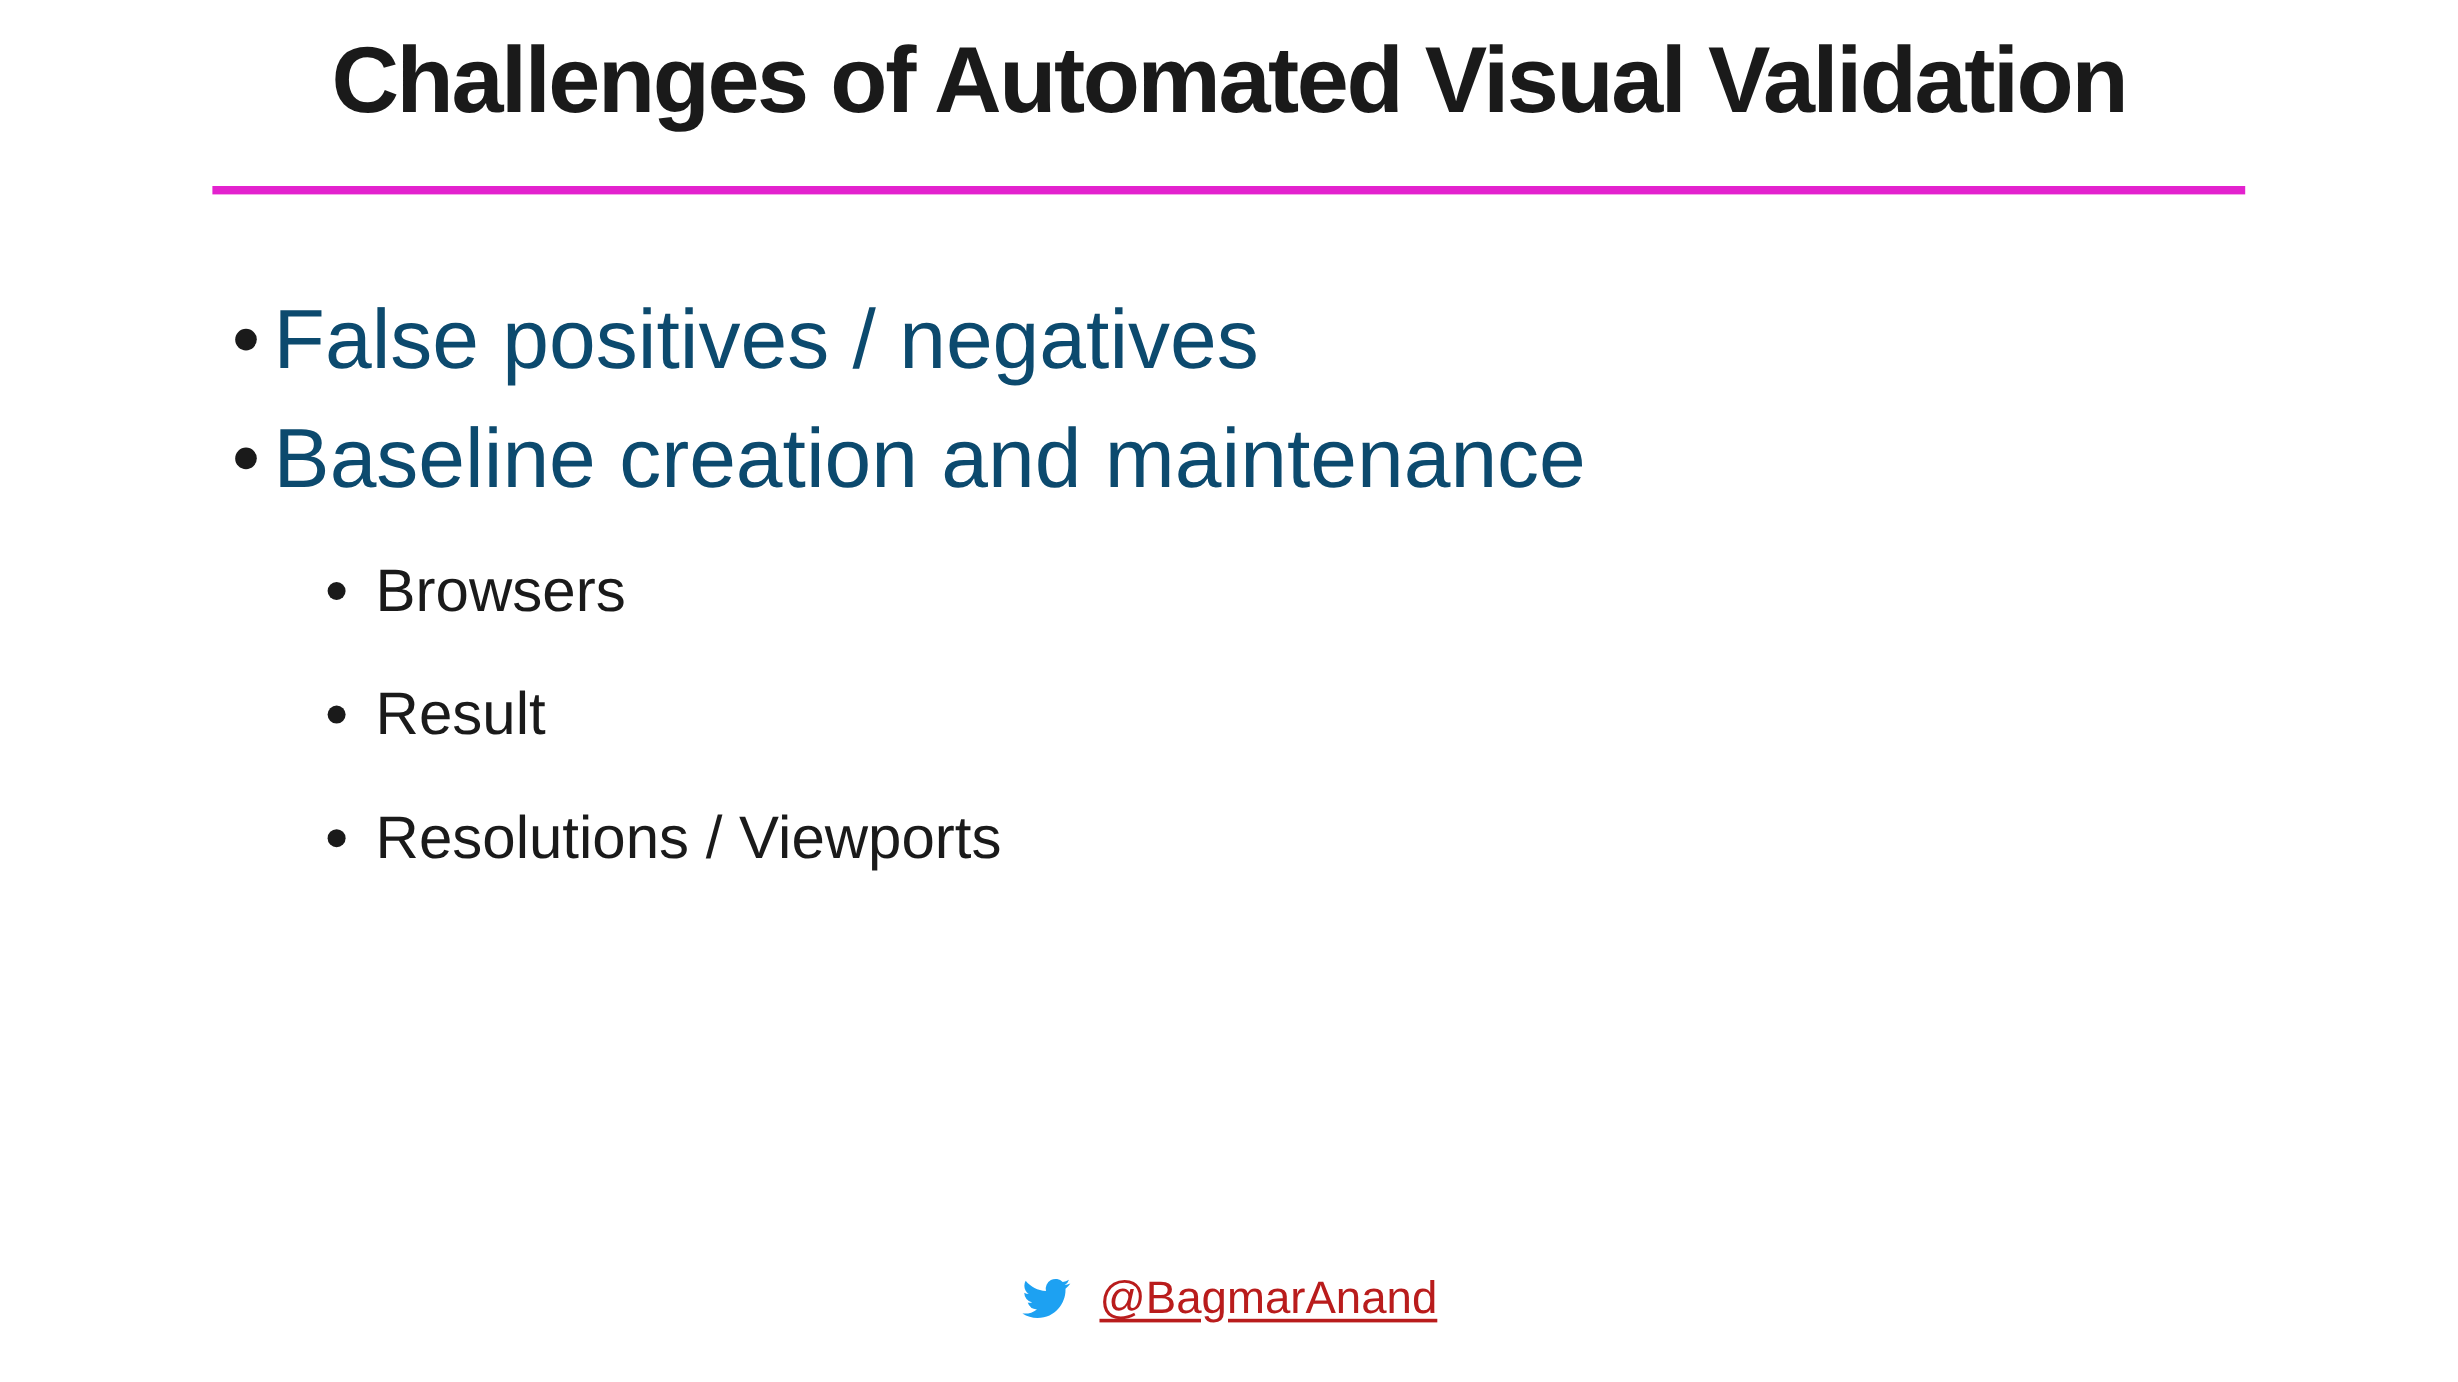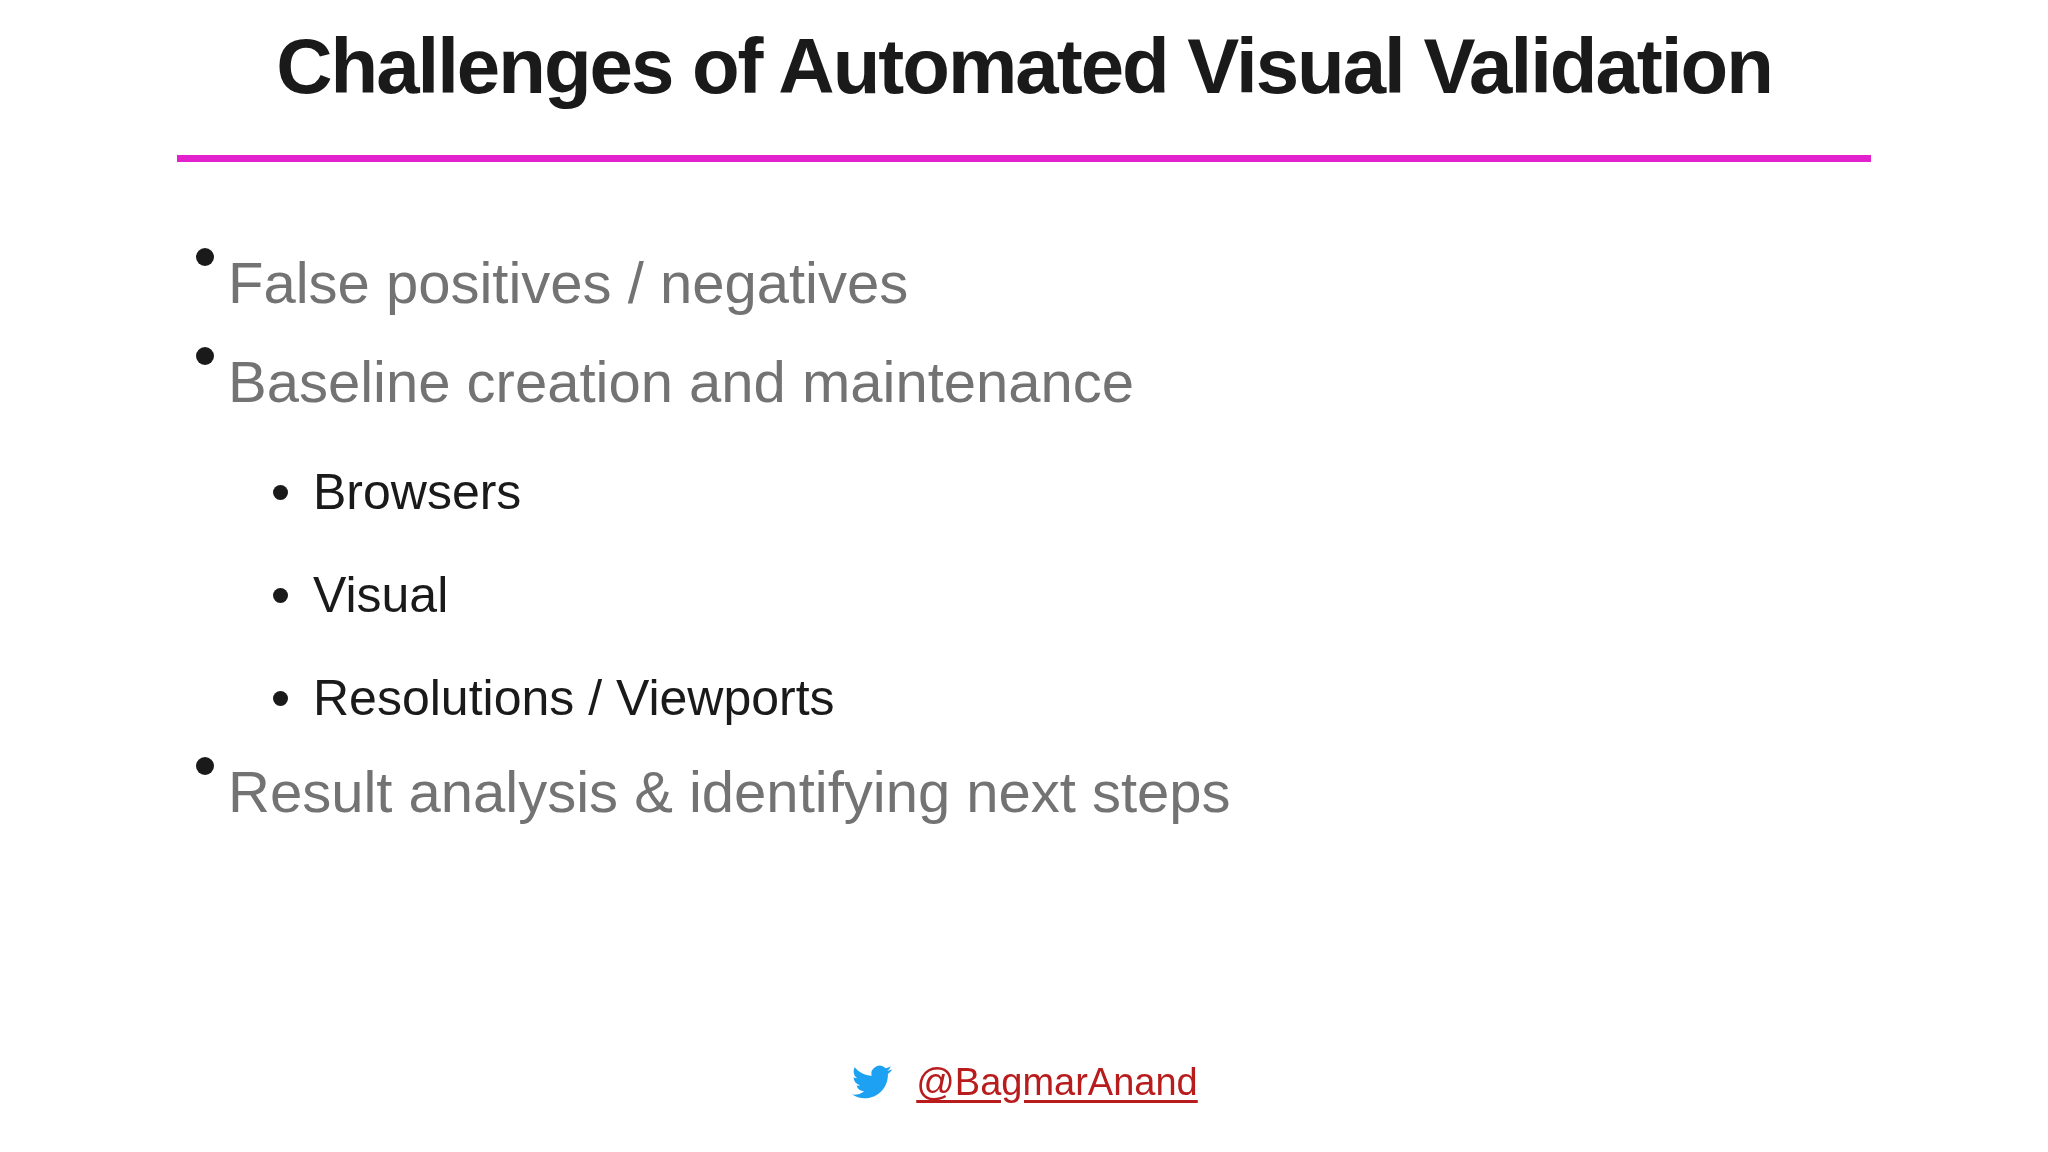--- a/index.html
+++ b/index.html
@@ -40,23 +40,24 @@
   .bullet-list {
     position: absolute;
     top: 248px;
     left: 196px;
     margin: 0;
     padding: 0;
     list-style: none;
   }
   .bullet-item {
     display: flex;
-    font-size: 58px;
+    align-items: center;
+    font-size: 70px;
     line-height: 70px;
-    color: #737373;
+    color: #0c4a6e;
   }
   .bullet-item + .bullet-item,
   .sub-list + .bullet-item {
     margin-top: 29px;
   }
   .bullet-dot {
     flex: none;
     width: 18px;
     height: 18px;
     border-radius: 50%;
@@ -133,32 +134,28 @@
       <span>Baseline creation and maintenance</span>
     </li>
 
     <ul class="sub-list">
       <li class="sub-item">
         <span class="sub-dot"></span>
         <span>Browsers</span>
       </li>
       <li class="sub-item">
         <span class="sub-dot"></span>
-        <span>Visual</span>
+        <span>Result</span>
       </li>
       <li class="sub-item">
         <span class="sub-dot"></span>
         <span>Resolutions / Viewports</span>
       </li>
     </ul>
 
-    <li class="bullet-item">
-      <span class="bullet-dot"></span>
-      <span>Result analysis &amp; identifying next steps</span>
-    </li>
 
   </ul>
 
   <div class="footer">
     <svg class="twitter-icon" viewBox="0 0 24 24" aria-hidden="true">
       <path d="M23.953 4.57a10 10 0 0 1-2.825.775 4.958 4.958 0 0 0 2.163-2.723c-.951.555-2.005.959-3.127 1.184a4.92 4.92 0 0 0-8.384 4.482C7.69 8.095 4.067 6.13 1.64 3.162a4.822 4.822 0 0 0-.666 2.475c0 1.71.87 3.213 2.188 4.096a4.904 4.904 0 0 1-2.228-.616v.06a4.923 4.923 0 0 0 3.946 4.827 4.996 4.996 0 0 1-2.212.085 4.936 4.936 0 0 0 4.604 3.417 9.867 9.867 0 0 1-6.102 2.105c-.39 0-.779-.023-1.17-.067a13.995 13.995 0 0 0 7.557 2.209c9.053 0 13.998-7.496 13.998-13.985 0-.21 0-.42-.015-.63A9.935 9.935 0 0 0 24 4.59z" fill="#1DA1F2"></path>
     </svg>
     <a class="twitter-handle">@BagmarAnand</a>
   </div>
 

